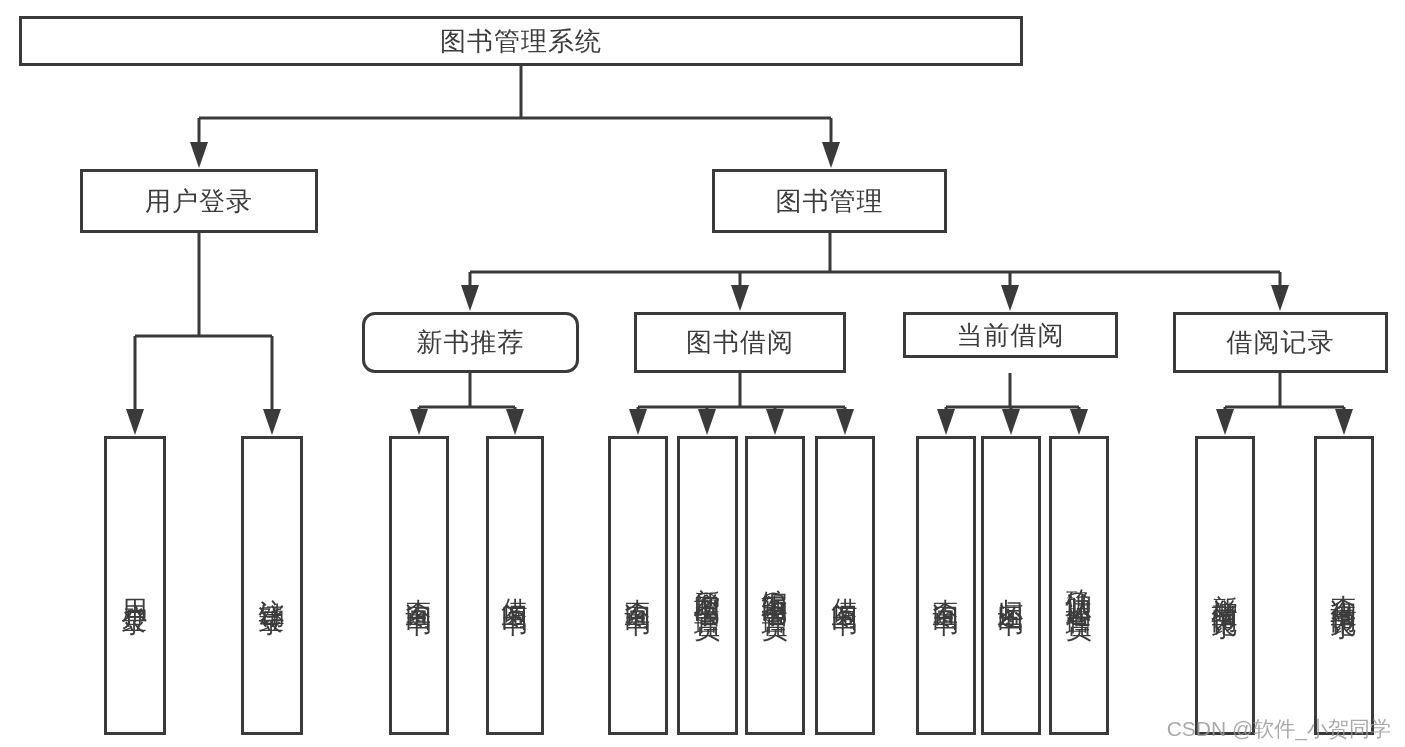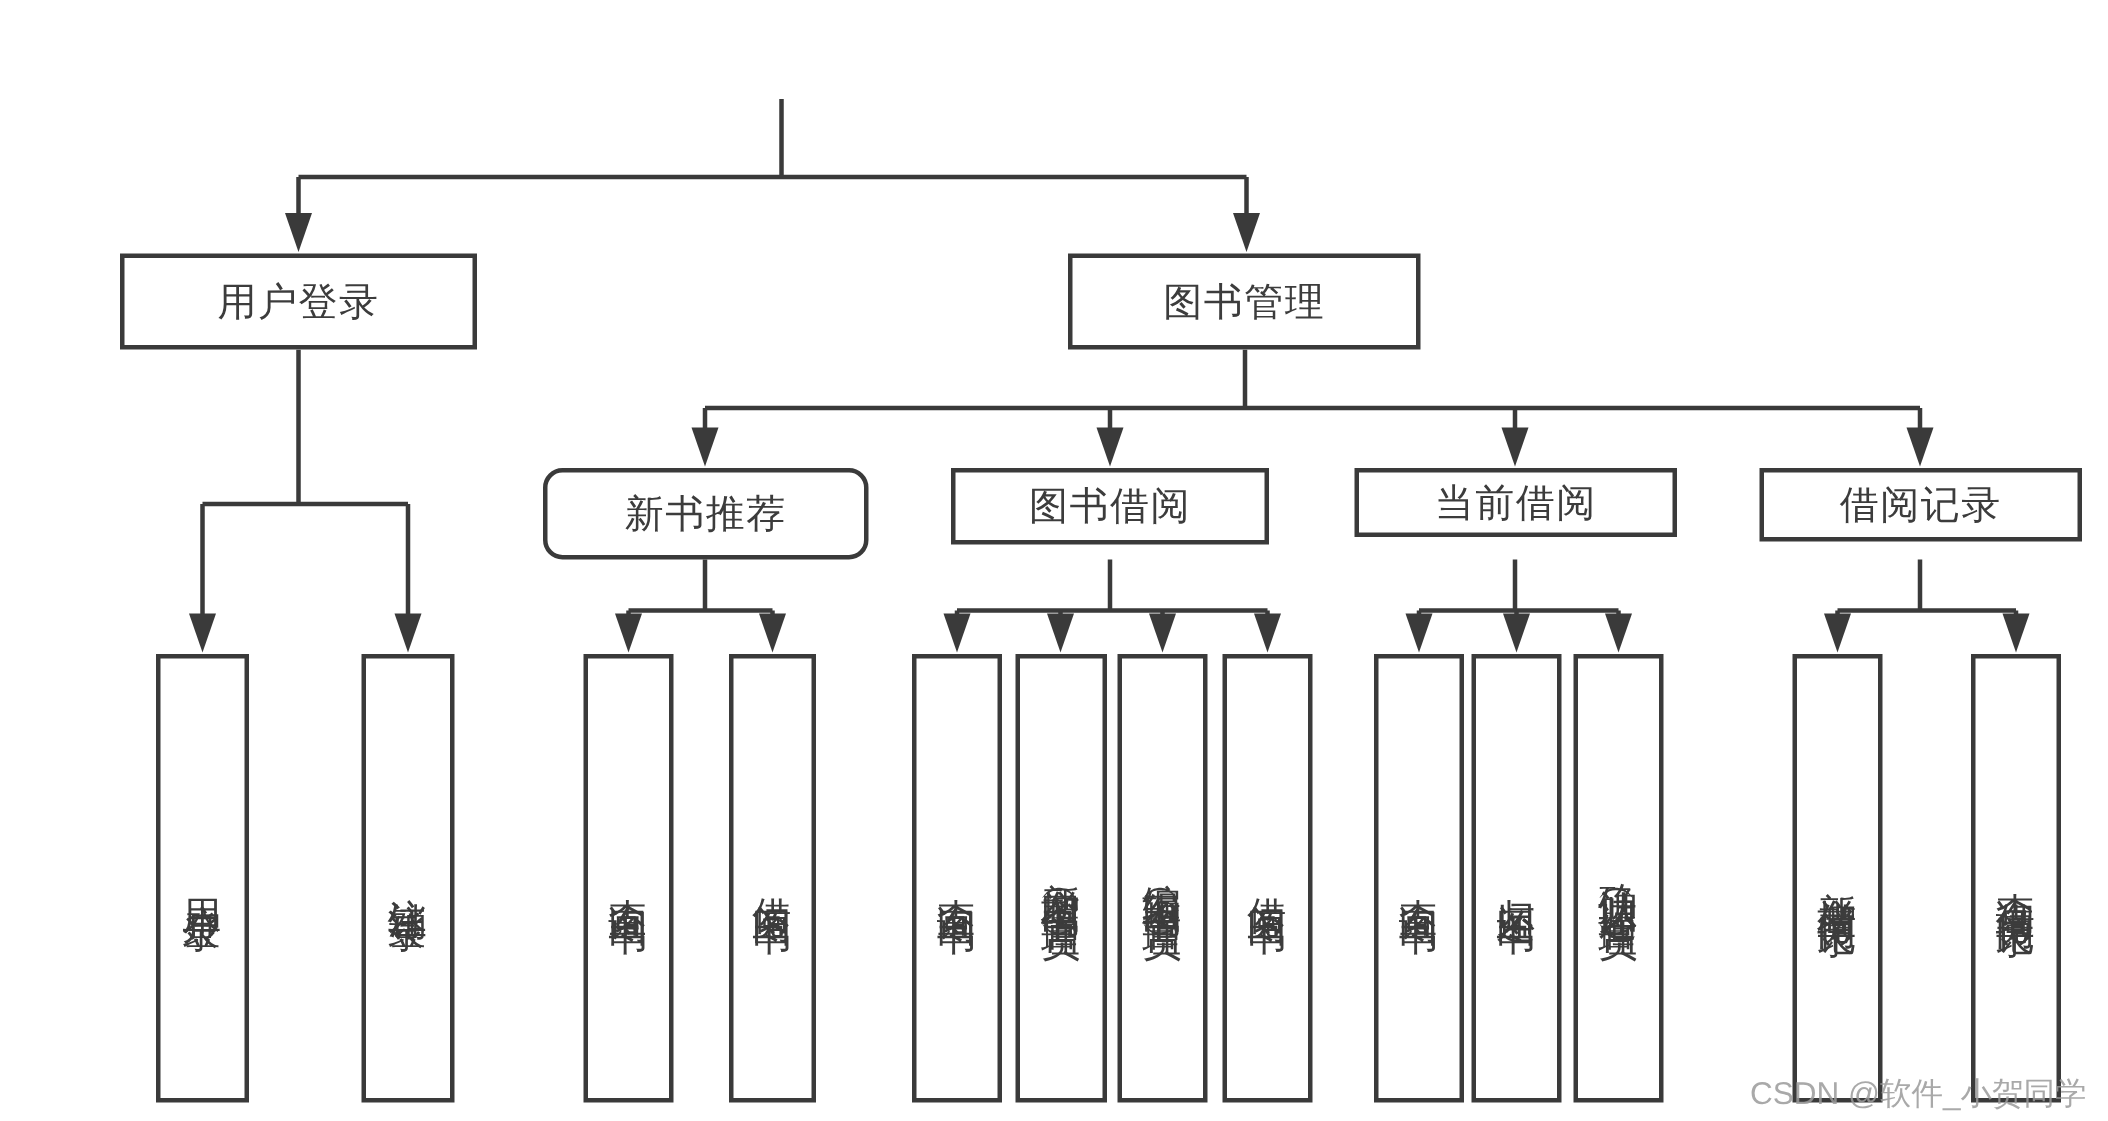--- a/index.html
+++ b/index.html
@@ -76,38 +76,41 @@
       <polygon points="1070,409 1088,409 1079,435"></polygon>
     </g>
 
     <g>
       <path d="M1280 373 V407 M1225 407 H1344 M1225 407 V410 M1344 407 V410"></path>
       <polygon points="1216,409 1234,409 1225,435"></polygon>
       <polygon points="1335,409 1353,409 1344,435"></polygon>
     </g>
   </svg>
 
+  <div class="box" style="left:19px;top:16px;width:1004px;height:50px;">
+    <span class="h-label">图书管理系统</span>
+  </div>
 
   <div class="box" style="left:80px;top:169px;width:238px;height:64px;">
     <span class="h-label">用户登录</span>
   </div>
   <div class="box" style="left:712px;top:169px;width:235px;height:64px;">
     <span class="h-label">图书管理</span>
   </div>
 
   <div class="box" style="left:362px;top:312px;width:217px;height:61px;border-radius:13px;">
     <span class="h-label">新书推荐</span>
   </div>
-  <div class="box" style="left:634px;top:312px;width:212px;height:51px;">
+  <div class="box" style="left:634px;top:312px;width:212px;height:61px;">
     <span class="h-label">图书借阅</span>
   </div>
   <div class="box" style="left:903px;top:312px;width:215px;height:46px;">
     <span class="h-label">当前借阅</span>
   </div>
-  <div class="box" style="left:1173px;top:312px;width:215px;height:49px;">
+  <div class="box" style="left:1173px;top:312px;width:215px;height:61px;">
     <span class="h-label">借阅记录</span>
   </div>
 
   <div class="box leaf" style="left:104px;top:436px;width:62px;height:299px;">
     <span>用户登录</span>
   </div>
   <div class="box leaf" style="left:241px;top:436px;width:62px;height:299px;">
     <span>注销登录</span>
   </div>
 

